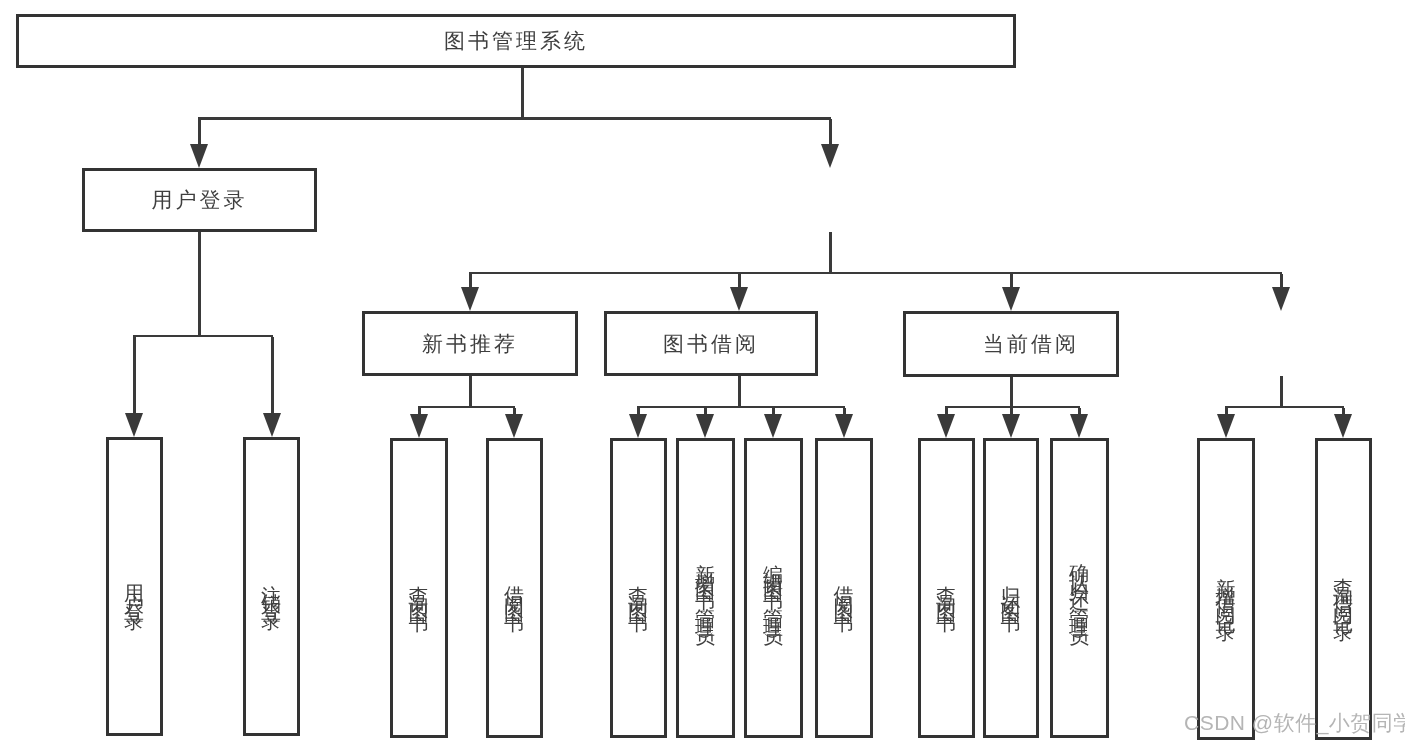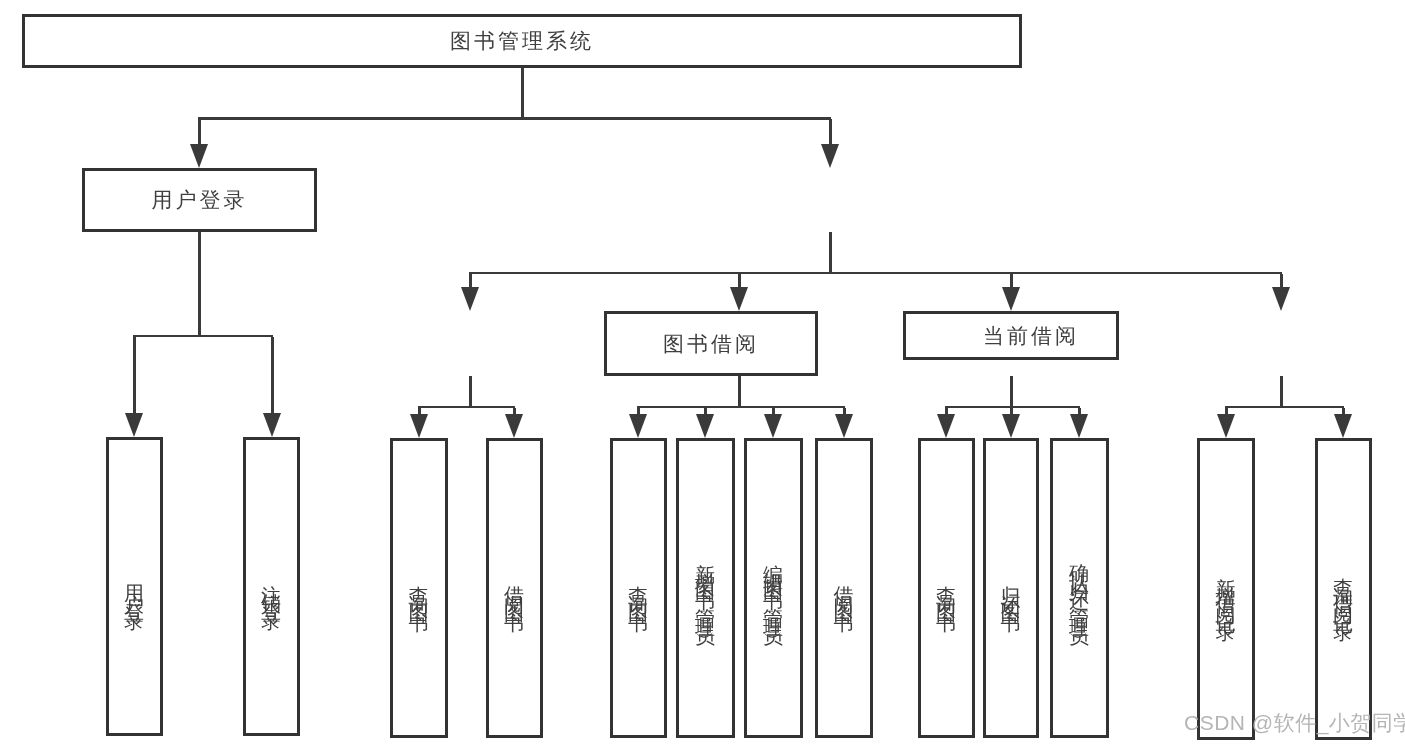--- a/index.html
+++ b/index.html
@@ -100,24 +100,25 @@
     <div class="arrow" style="left: 505px; top: 414px;"></div>
     <div class="arrow" style="left: 629px; top: 414px;"></div>
     <div class="arrow" style="left: 696px; top: 414px;"></div>
     <div class="arrow" style="left: 764px; top: 414px;"></div>
     <div class="arrow" style="left: 835px; top: 414px;"></div>
     <div class="arrow" style="left: 937px; top: 414px;"></div>
     <div class="arrow" style="left: 1002px; top: 414px;"></div>
     <div class="arrow" style="left: 1070px; top: 414px;"></div>
     <div class="arrow" style="left: 1217px; top: 414px;"></div>
     <div class="arrow" style="left: 1334px; top: 414px;"></div>
-    <div class="node" style="left: 22px; top: 14px; width: 1000px; height: 54px;">图书管理系统</div>
+    <div class="node" style="left: 16px; top: 14px; width: 1000px; height: 54px;">图书管理系统</div>
     <div class="node" style="left: 82px; top: 168px; width: 235px; height: 64px;">用户登录</div>
+    <div class="node" style="left: 362px; top: 311px; width: 216px; height: 65px;">新书推荐</div>
     <div class="node" style="left: 604px; top: 311px; width: 214px; height: 65px;">图书借阅</div>
-    <div class="node" style="left: 903px; top: 311px; width: 216px; height: 49px; padding-left: 40px;">当前借阅</div>
+    <div class="node" style="left: 903px; top: 311px; width: 216px; height: 66px; padding-left: 40px;">当前借阅</div>
     <div class="node vertical" style="left: 106px; top: 437px; width: 57px; height: 299px;">用户登录</div>
     <div class="node vertical" style="left: 243px; top: 437px; width: 57px; height: 299px;">注销登录</div>
     <div class="node vertical" style="left: 390px; top: 438px; width: 58px; height: 300px;">查询图书</div>
     <div class="node vertical" style="left: 486px; top: 438px; width: 57px; height: 300px;">借阅图书</div>
     <div class="node vertical" style="left: 610px; top: 438px; width: 57px; height: 300px;">查询图书</div>
     <div class="node vertical" style="left: 676px; top: 438px; width: 59px; height: 300px;">新增图书（管理员）</div>
     <div class="node vertical" style="left: 744px; top: 438px; width: 59px; height: 300px;">编辑图书（管理员）</div>
     <div class="node vertical" style="left: 815px; top: 438px; width: 58px; height: 300px;">借阅图书</div>
     <div class="node vertical" style="left: 918px; top: 438px; width: 57px; height: 300px;">查询图书</div>
     <div class="node vertical" style="left: 983px; top: 438px; width: 56px; height: 300px;">归还图书</div>

